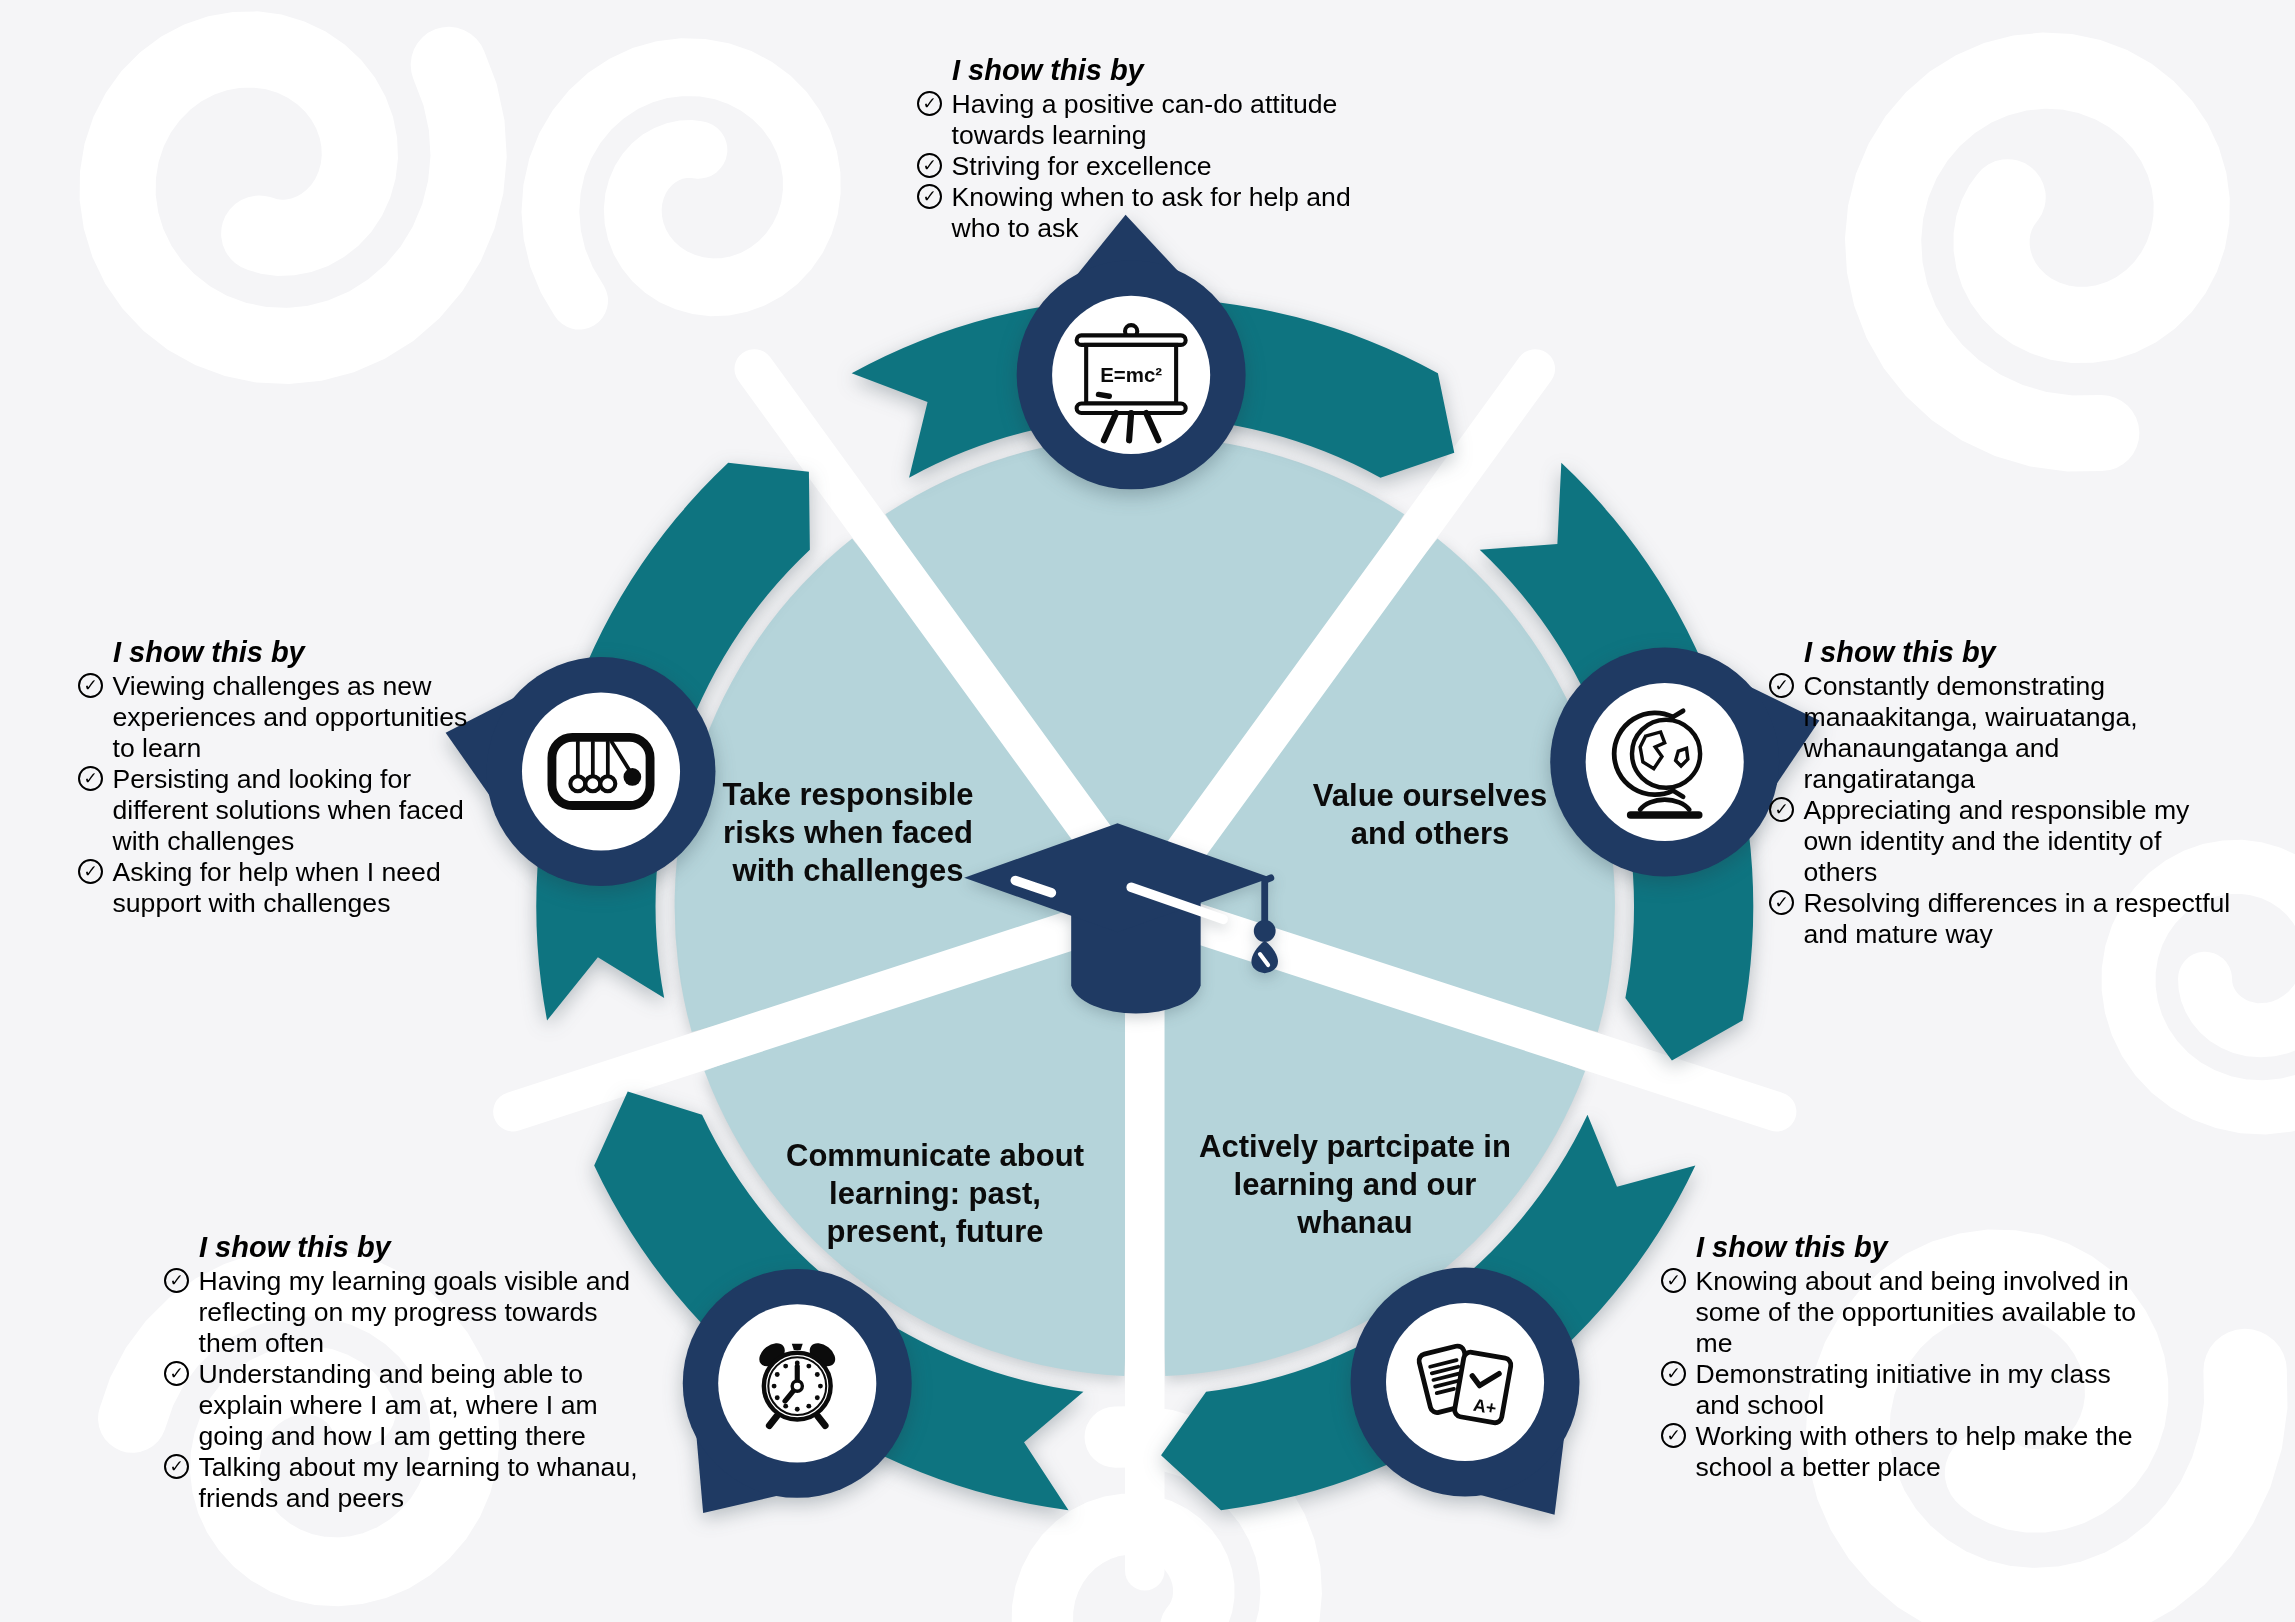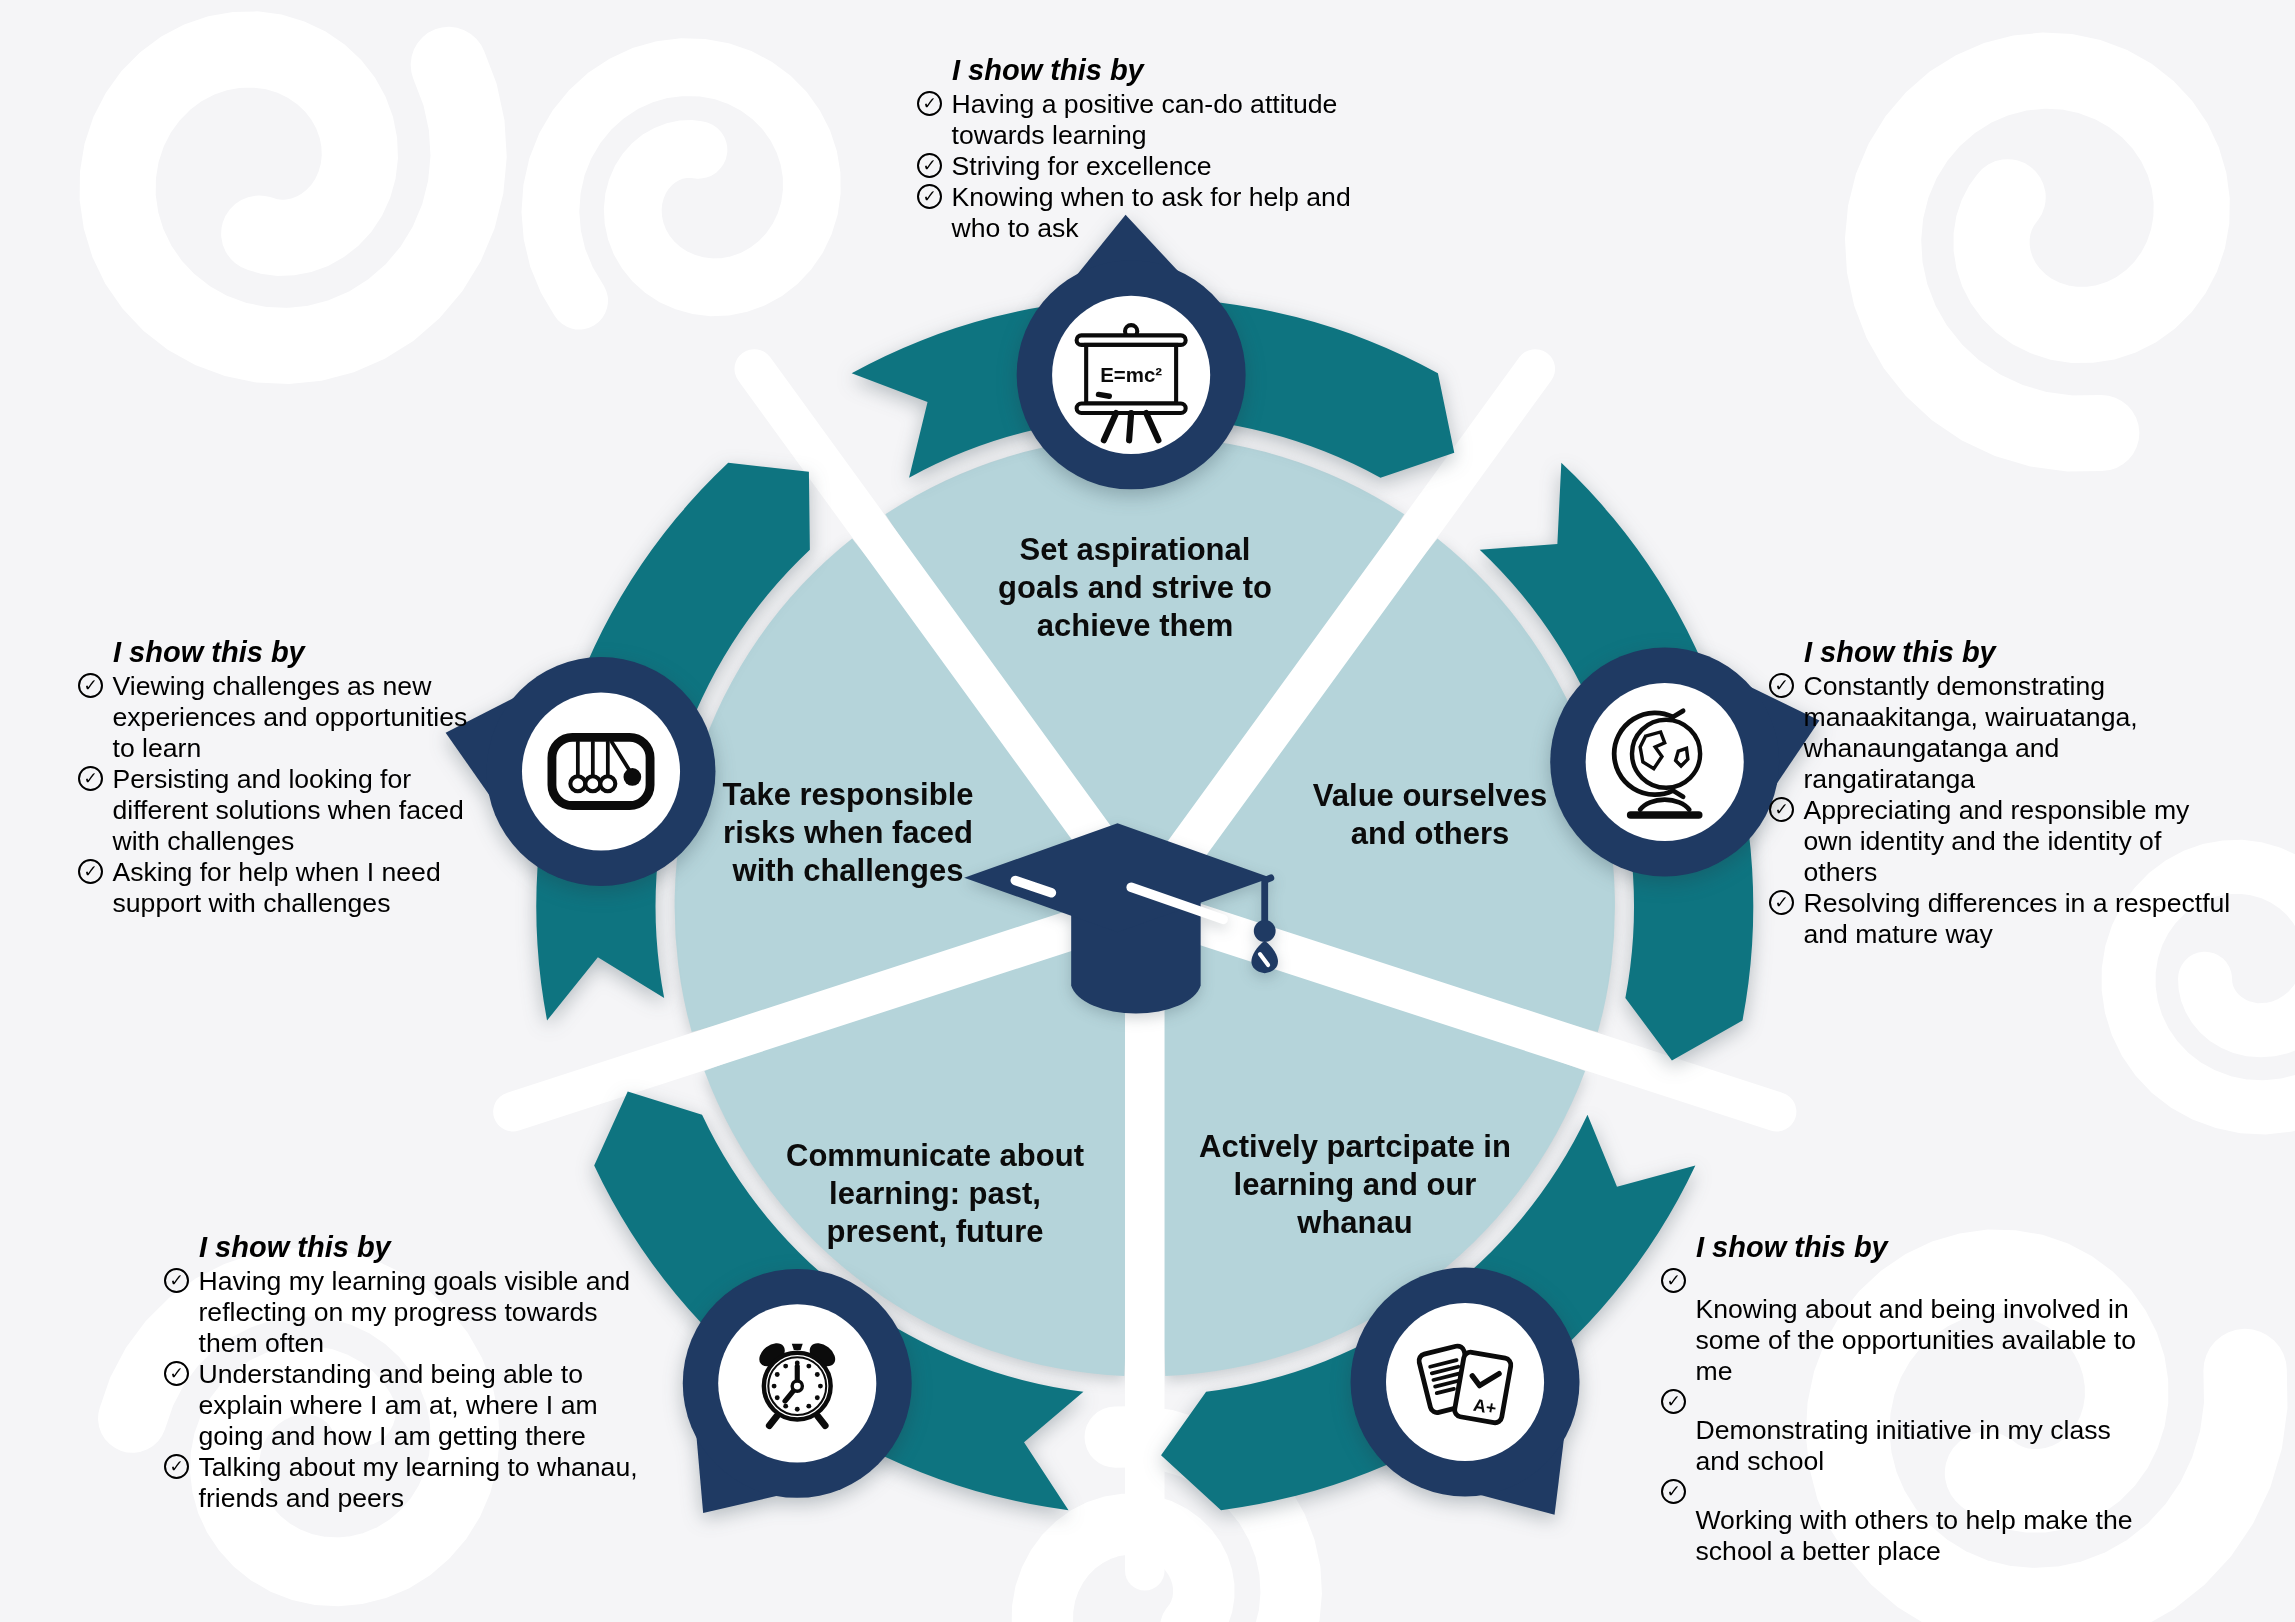--- a/index.html
+++ b/index.html
@@ -26,21 +26,21 @@
   .bullet{display:flex;align-items:flex-start;gap:9.5px;}
   .check{
     flex:0 0 auto;width:25px;height:25px;margin-top:2.7px;box-sizing:border-box;
     border:2.4px solid #000;border-radius:50%;
     display:flex;align-items:center;justify-content:center;
     font-size:17px;font-weight:bold;line-height:1;
   }
   .btxt{font-size:26.6px;line-height:31px;}
   .sb0{left:917px;top:55px;}   .sb0 .btxt{width:450px;}
   .sb1{left:1769px;top:637px;}  .sb1 .btxt{width:431px;}
-  .sb2{left:1661px;top:1232px;} .sb2 .btxt{width:455px;margin-top:28px;}
+  .sb2{left:1661px;top:1232px;} .sb2 .btxt{width:455px;}
   .sb3{left:164px;top:1232px;}  .sb3 .btxt{width:443px;}
   .sb4{left:78px;top:637px;}   .sb4 .btxt{width:361px;}
   .shadow-soft{filter:drop-shadow(0 9px 14px rgba(35,55,65,.30));}
   .shadow-light{filter:drop-shadow(0 7px 10px rgba(35,55,65,.22));}
 </style>
 </head>
 <body>
 
 <div class="page">
 
@@ -176,21 +176,20 @@
       <path d="M1415 1288 L1640 1208 L1865 1288 L1640 1368 Z" fill="#1F3A63"></path>
       <line x1="1490" y1="1292" x2="1543" y2="1310" stroke="#fff" stroke-width="14" stroke-linecap="round"></line>
       <line x1="1660" y1="1302" x2="1795" y2="1349" stroke="#fff" stroke-width="14" stroke-linecap="round"></line>
       <path d="M1865 1288 L1856 1292 L1856 1352" stroke="#1F3A63" stroke-width="10" fill="none" stroke-linecap="round"></path>
       <circle cx="1856" cy="1366" r="16" fill="#1F3A63"></circle>
       <path d="M1856 1380 C 1830 1402 1830 1424 1856 1428 C 1882 1424 1882 1402 1856 1380 Z" fill="#1F3A63"></path>
       <line x1="1849" y1="1400" x2="1861" y2="1416" stroke="#fff" stroke-width="6" stroke-linecap="round"></line>
     </g>
   </svg>
 
-  <div class="seg-label l0">Set aspirational goals and strive to achieve them</div>
   <div class="seg-label l1">Value ourselves and others</div>
   <div class="seg-label l2">Actively partcipate in learning and our whanau</div>
   <div class="seg-label l3">Communicate about learning: past, present, future</div>
   <div class="seg-label l4">Take responsible risks when faced with challenges</div>
 
   <div class="show-block sb0">
     <div class="show-title">I show this by</div>
     <div class="bullet">
         <span class="check">✓</span>
         <div class="btxt">Having a positive can-do attitude towards learning</div>

